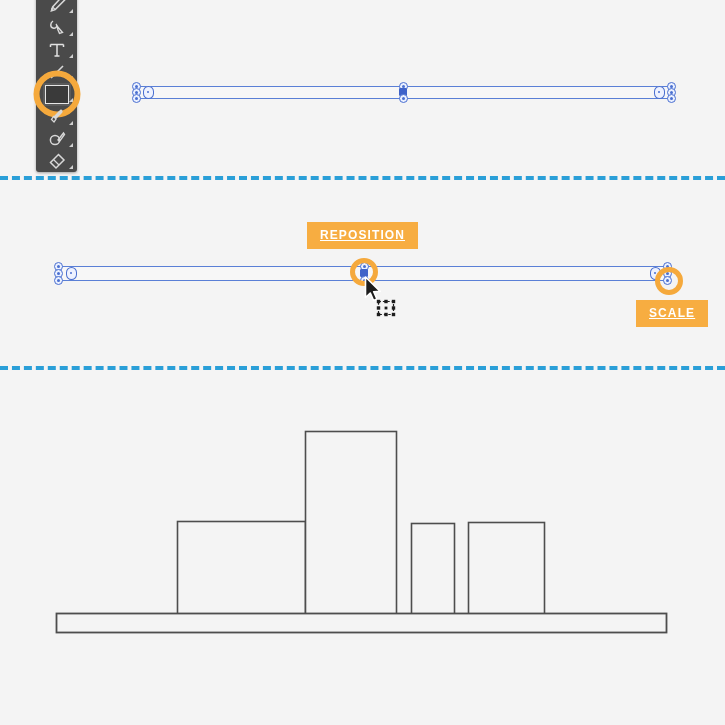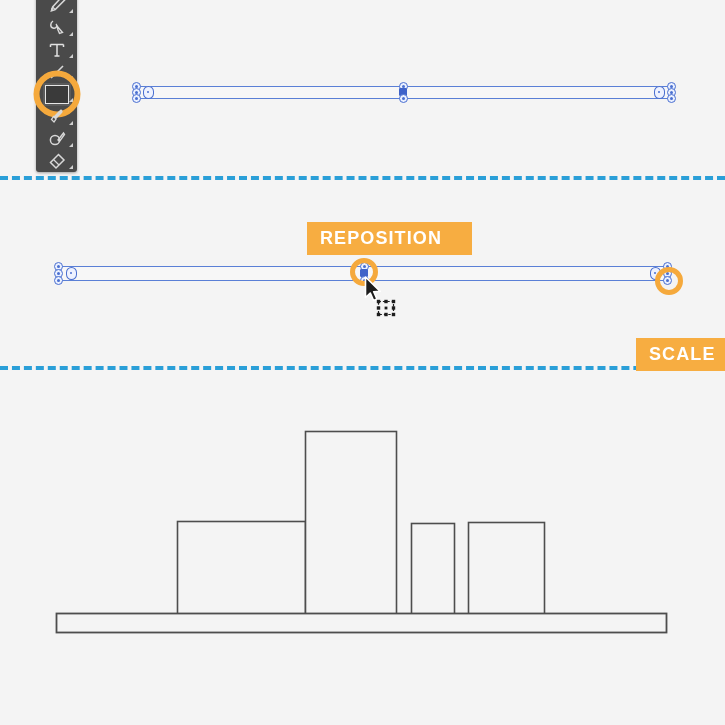--- a/index.html
+++ b/index.html
@@ -149,25 +149,26 @@
     pointer-events: none;
   }
   .ring.r1 { width: 28px; height: 28px; margin-left: -14px; margin-top: -14px; }
 
   
   .tag {
     position: absolute;
     background: #f7ad41;
     color: #ffffff;
     font-weight: bold;
-    font-size: 18px;
+    font-size: 12px;
     letter-spacing: 1.1px;
-    padding: 7px 30px 8px 13px;
+    padding: 7px 13px 8px 13px;
     line-height: 1;
     white-space: nowrap;
+    text-decoration: underline;
   }
 
   
   .cursor {
     position: absolute;
     width: 20px;
     height: 28px;
   }
   .badge {
     position: absolute;
@@ -292,21 +293,21 @@
     <div class="handle" style="left:667px; top:93px;"></div>
     <div class="handle" style="left:667px; top:100px;"></div>
     <div class="handle rot" style="left:655px; top:93px;"></div>
 
     <div class="ring r1" style="left:364px; top:92px;"></div>
     <div class="ring r1" style="left:669px; top:101px;"></div>
   </div>
 
   <div class="tag" style="left:307px; top:222px;">REPOSITION</div>
 
-  <div class="tag" style="left:636px; top:300px;margin-top:38px;">SCALE</div>
+  <div class="tag" style="left:636px; top:300px;">SCALE</div>
 
   <svg class="cursor" style="left:364px; top:276px;" viewBox="0 0 20 28">
     <path d="M1.5 1 L1.5 21.5 L6.3 17 L9.6 24.5 L12.9 23 L9.7 15.8 L16.2 15.4 Z" fill="#1d1d1d" stroke="#ffffff" stroke-width="1.6" stroke-linejoin="round"></path>
   </svg>
 
   <svg class="badge" style="left:375px; top:299px;" viewBox="0 0 22 20">
     <rect x="3.5" y="2.5" width="15" height="13" fill="none" stroke="#1d1d1d" stroke-width="1.2" stroke-dasharray="2.4 2"></rect>
     <rect x="1.8" y="0.8" width="3.4" height="3.4" fill="#1d1d1d"></rect>
     <rect x="16.8" y="0.8" width="3.4" height="3.4" fill="#1d1d1d"></rect>
     <rect x="1.8" y="13.8" width="3.4" height="3.4" fill="#1d1d1d"></rect>

